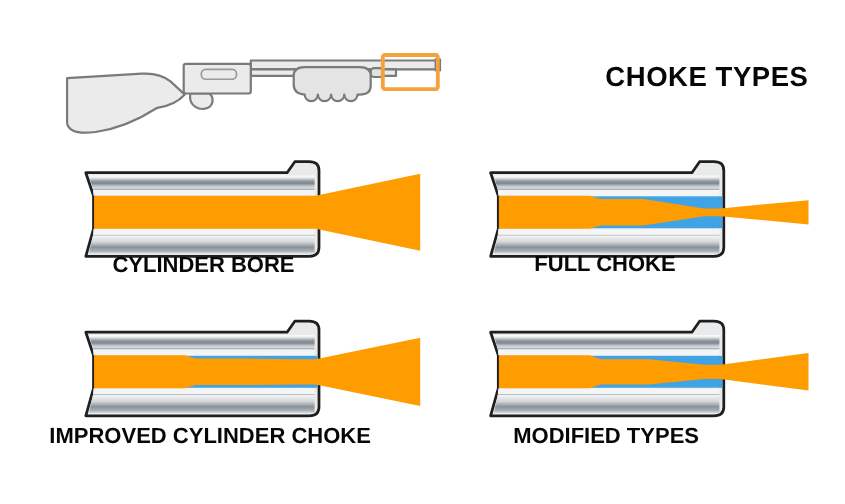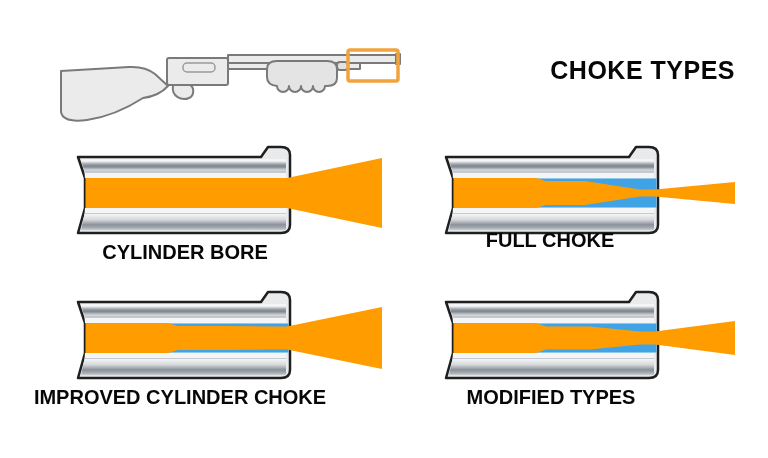--- a/index.html
+++ b/index.html
@@ -150,16 +150,16 @@
     <polygon points="12.5,31 214,31 214,37 13,37" fill="#f4f5f6"></polygon>
     <rect x="12.5" y="30.6" width="201.5" height="0.9" fill="#9aa0a6"></rect>
     <polygon points="13,67 214,67 214,73 12.5,73" fill="#f4f5f6"></polygon>
     <rect x="12.5" y="72.5" width="201.5" height="0.9" fill="#9aa0a6"></rect>
     <polygon points="12.5,73 214,73 214,89.5 9,89.5" fill="url(#gb3)"></polygon>
     <rect x="96" y="37.5" width="120.5" height="29" fill="#3FA3E6"></rect>
     <polygon points="13.5,37 96,37 106,40.5 150,40.5 200,45.5 216.5,45.5 216.5,58.5 200,58.5 150,63.5 106,63.5 96,67 13.5,67" fill="#FF9C00"></polygon>
     <polygon points="215,45.5 295,35 295,69 215,58.5" fill="#FF9C00"></polygon>
   </svg>
 
-<div class="abs diagram-label" style="left:30px;top:241px;width:310px">CYLINDER BORE</div>
+<div class="abs diagram-label" style="left:30px;top:230px;width:310px">CYLINDER BORE</div>
 <div class="abs diagram-label" style="left:400px;top:229px;width:300px">FULL CHOKE</div>
-<div class="abs diagram-label" style="left:0;top:386px;width:360px">IMPROVED CYLINDER CHOKE</div>
+<div class="abs diagram-label" style="left:11px;top:386px;width:360px">IMPROVED CYLINDER CHOKE</div>
 <div class="abs diagram-label" style="left:400px;top:386px;width:302px">MODIFIED TYPES</div>
 
 </body></html>

